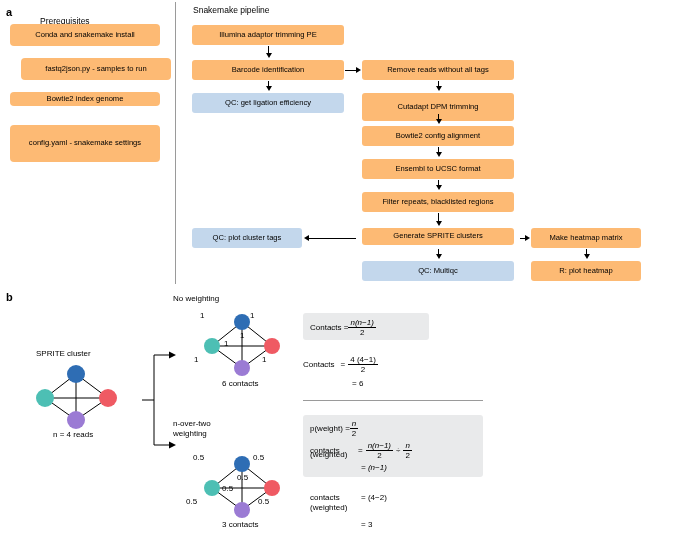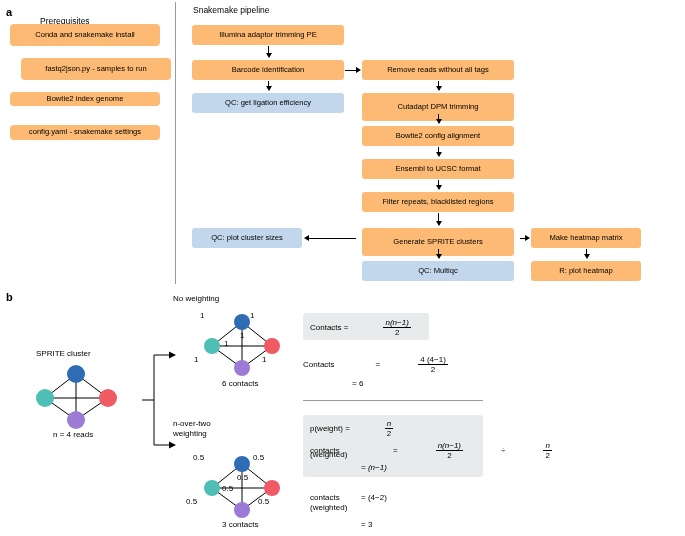--- a/index.html
+++ b/index.html
@@ -130,63 +130,62 @@
   .frac .den {
     display: block;
     padding: 0 2px;
   }
   .mathline {
     position: absolute;
     font-size: 8px;
     white-space: nowrap;
     display: flex;
     align-items: center;
-    gap: 35px;
   }
 </style>
 </head>
 <body>
 
 <div class="panel-letter" style="left:6px; top:6px;">a</div>
 
 <div class="section-title" style="left:40px; top:16px;">Prerequisites</div>
 <div class="section-title" style="left:193px; top:5px;">Snakemake pipeline</div>
 
 <div class="vdivider" style="left:175px; top:2px; height:282px;"></div>
 
 <div class="box prereq" style="left:10px; top:24px; width:150px; height:22px;">Conda and snakemake install</div>
 <div class="box prereq" style="left:10px; top:58px; width:150px; height:22px;margin-left:11px;">fastq2json.py - samples to run</div>
 <div class="box prereq" style="left:10px; top:92px; width:150px; height:14px;">Bowtie2 index genome</div>
-<div class="box prereq" style="left:10px; top:125px; width:150px; height:15px;">config.yaml - snakemake settings</div>
+<div class="box prereq" style="left:10px; top:125px; width:150px; height:37px;">config.yaml - snakemake settings</div>
 
 <div class="box grey" style="left:192px; top:25px; width:152px; height:20px;">Illumina adaptor trimming PE</div>
 <div class="box grey" style="left:192px; top:60px; width:152px; height:20px;">Barcode identification</div>
 <div class="box blue" style="left:192px; top:93px; width:152px; height:20px;">QC: get ligation efficiency</div>
 
 <div class="arrow-v" style="left:268px; top:46px; height:8px;"></div>
 <div class="arrow-v" style="left:268px; top:81px; height:6px;"></div>
 
 <div class="box grey" style="left:362px; top:60px; width:152px; height:20px;">Remove reads without all tags</div>
 <div class="box grey" style="left:362px; top:93px; width:152px; height:28px;">Cutadapt DPM trimming</div>
 <div class="box grey" style="left:362px; top:126px; width:152px; height:20px;">Bowtie2 config alignment</div>
 <div class="box grey" style="left:362px; top:159px; width:152px; height:20px;">Ensembl to UCSC format</div>
 <div class="box grey" style="left:362px; top:192px; width:152px; height:20px;">Filter repeats, blacklisted regions</div>
-<div class="box grey" style="left:362px; top:228px; width:152px; height:28px;">Generate SPRITE clusters</div>
+<div class="box grey" style="left:362px; top:228px; width:152px; height:17px;">Generate SPRITE clusters</div>
 <div class="box blue" style="left:362px; top:261px; width:152px; height:20px;">QC: Multiqc</div>
 
 <div class="arrow-h right" style="left:345px; top:70px; width:12px;"></div>
 
 <div class="arrow-v" style="left:438px; top:81px; height:6px;"></div>
 <div class="arrow-v" style="left:438px; top:114px; height:6px;"></div>
 <div class="arrow-v" style="left:438px; top:147px; height:6px;"></div>
 <div class="arrow-v" style="left:438px; top:180px; height:6px;"></div>
 <div class="arrow-v" style="left:438px; top:213px; height:9px;"></div>
 <div class="arrow-v" style="left:438px; top:249px; height:6px;"></div>
 
-<div class="box blue" style="left:192px; top:228px; width:110px; height:20px;">QC: plot cluster sizes</div>
+<div class="box blue" style="left:192px; top:228px; width:110px; height:20px;">QC: plot cluster tags</div>
 <div class="arrow-h left" style="left:308px; top:238px; width:48px;"></div>
 
 <div class="box grey" style="left:531px; top:228px; width:110px; height:20px;">Make heatmap matrix</div>
 <div class="arrow-h right" style="left:520px; top:238px; width:6px;"></div>
 <div class="box grey" style="left:531px; top:261px; width:110px; height:20px;">R: plot heatmap</div>
 <div class="arrow-v" style="left:586px; top:249px; height:6px;"></div>
 
 <div class="panel-letter" style="left:6px; top:291px;">b</div>
 
 <div class="lbl" style="left:173px; top:294px;">No weighting</div>

